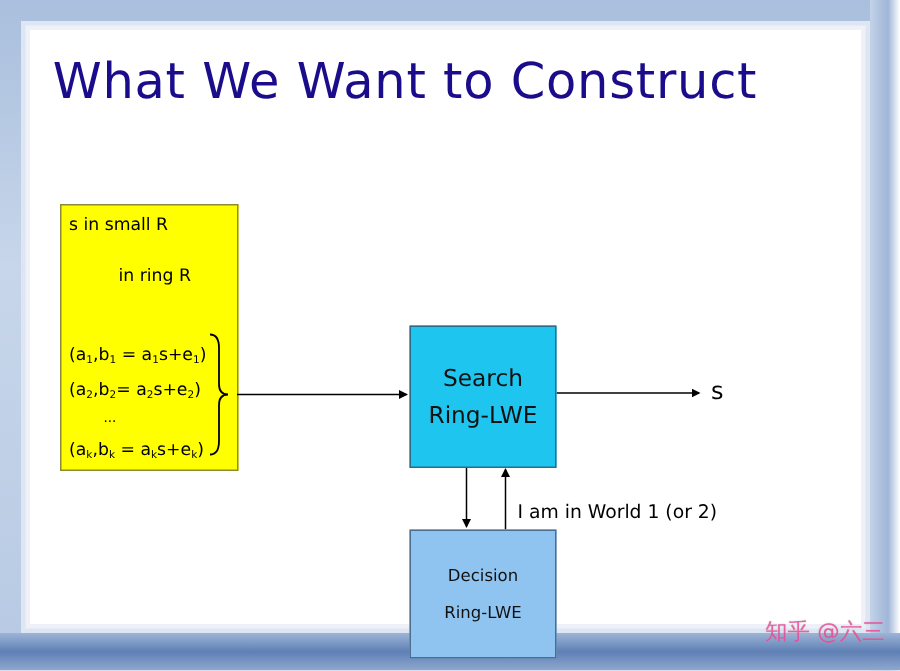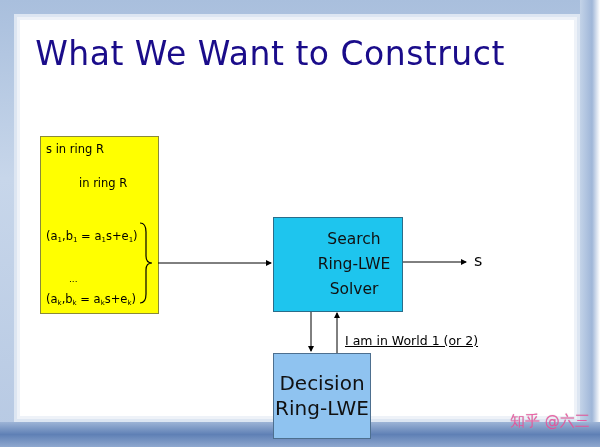--- a/index.html
+++ b/index.html
@@ -36,62 +36,62 @@
     }
     .yline { position: absolute; left: 5px; white-space: nowrap; }
     .yline sub { font-size: 7px; vertical-align: -2px; }
     .brace {
       position: absolute; left: 138px; top: 222px; width: 20px; height: 82px;
     }
     .search-box {
       position: absolute; left: 273px; top: 217px; width: 96px; height: 93px;
       background: #1ec5ee; border: 1px solid #2a6d8a;
       color: #111; font-size: 15.5px; text-align: center;
-      display: flex; flex-direction: column; justify-content: center; line-height: 25px; padding-left: 32px;
+      display: flex; flex-direction: column; justify-content: center; line-height: 25px;
     }
     .decision-box {
       position: absolute; left: 273px; top: 353px; width: 96px; height: 84px;
       background: #8fc3f0; border: 1px solid #4d6f8f;
-      color: #111; font-size: 20px; text-align: center;
+      color: #111; font-size: 11px; text-align: center;
       display: flex; flex-direction: column; justify-content: center; line-height: 25px;
     }
     .s-label {
       position: absolute; left: 474px; top: 251px; font-size: 16px; color: #000;
     }
     .world-label {
       position: absolute; left: 345px; top: 333px; font-size: 12.5px; color: #000;
       white-space: nowrap;
-      text-decoration: underline;
     }
     .watermark {
       position: absolute; left: 510px; top: 412px; font-size: 15px; color: #ec4899;
       opacity: 0.85; white-space: nowrap; text-shadow: 0 0 1px #aaa;
     }
     svg.arrows { position: absolute; left: 0; top: 0; }
   </style>
 </head>
 <body>
 
 <div class="frame-outer"></div>
 <div class="frame-right-strip"></div>
 <div class="frame-bottom-strip"></div>
 <div class="frame-inner"></div>
 
 <div class="title">What We Want to Construct</div>
 
 <div class="yellow-box">
   <div class="yline" style="top:5px">
-    <span>s in ring R</span>
+    <span>s in small R</span>
   </div>
   <div class="yline" style="top:39px; left:38px">
     <span>in ring R</span>
   </div>
 
   <div class="yline" style="top:92px">(<span>a</span><sub>1</sub>,<span>b</span><sub>1</sub><span> = a</span><sub>1</sub><span>s+e</span><sub>1</sub><span>)</span></div>
 
+  <div class="yline" style="top:115px">(<span>a</span><sub>2</sub>,<span>b</span><sub>2</sub><span>= a</span><sub>2</sub><span>s+e</span><sub>2</sub><span>)</span></div>
 
   <div class="yline" style="top:137px; left:28px; font-size:9px">...</div>
 
   <div class="yline" style="top:155px">(<span>a</span><sub>k</sub>,<span>b</span><sub>k</sub><span> = a</span><sub>k</sub><span>s+e</span><sub>k</sub><span>)</span></div>
 </div>
 
 <svg class="brace" viewBox="0 0 20 82">
   <path d="M2 1 Q8 1 8 10 L8 34 Q8 41 14 41 Q8 41 8 48 L8 72 Q8 81 2 81" fill="none" stroke="#000" stroke-width="1.2"></path>
 </svg>
 
@@ -103,21 +103,20 @@
   </defs>
   <line x1="158" y1="263" x2="271" y2="263" stroke="#000" stroke-width="1" marker-end="url(#ah)"></line>
   <line x1="371" y1="262" x2="466" y2="262" stroke="#000" stroke-width="1" marker-end="url(#ah)"></line>
   <line x1="311" y1="311" x2="311" y2="351" stroke="#000" stroke-width="1" marker-end="url(#ah)"></line>
   <line x1="337" y1="353" x2="337" y2="313" stroke="#000" stroke-width="1" marker-end="url(#ah)"></line>
 </svg>
 
 <div class="search-box">
   <div>Search</div>
   <div>Ring-LWE</div>
-  <div>Solver</div>
 </div>
 
 <div class="decision-box">
   <div>Decision</div>
   <div>Ring-LWE</div>
 </div>
 
 <div class="s-label">s</div>
 <div class="world-label">I am in World 1 (or 2)</div>
 <div class="watermark">知乎 @六三</div>

